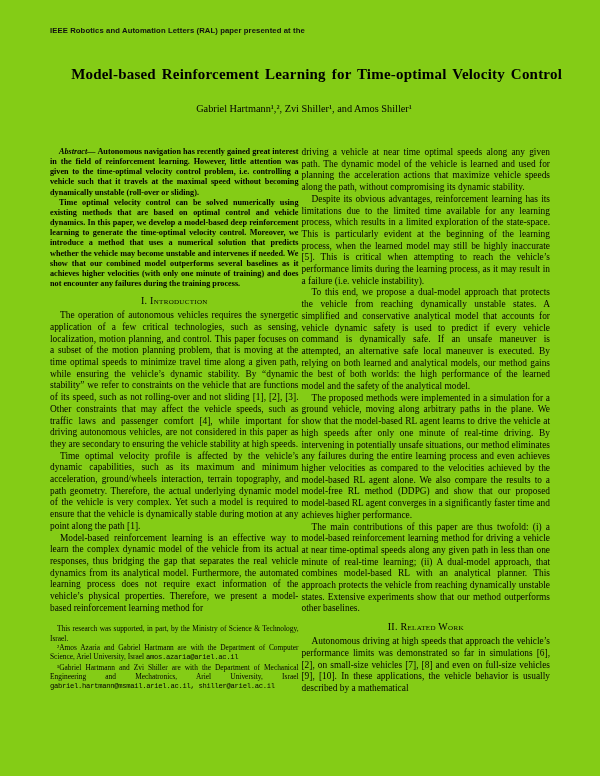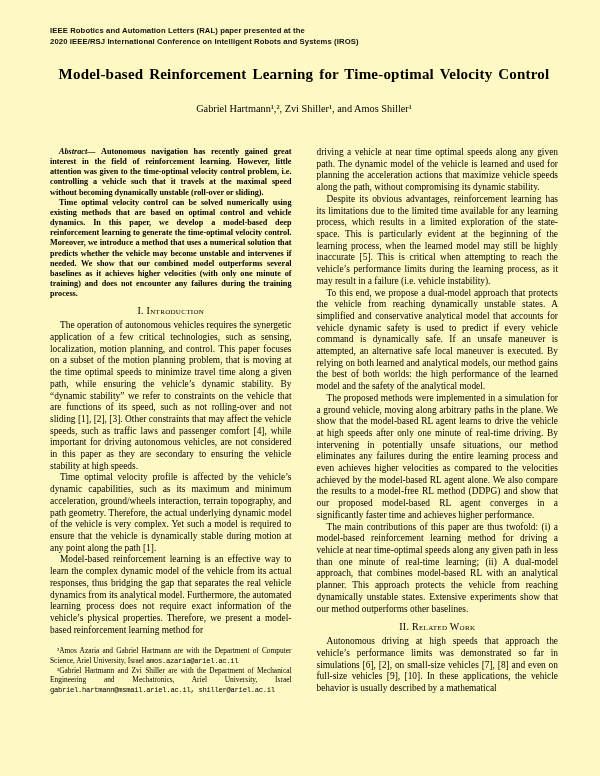--- a/index.html
+++ b/index.html
@@ -1,38 +1,38 @@
 <!DOCTYPE html>
 <html><head>
 <meta charset="utf-8">
 <style>
   html,body { margin:0; padding:0; background:#e8e8e8; }
   #page {
     position:relative; width:600px; height:776px; margin:0 auto;
-    background:#fef9c3; color:#000;
+    background:#84cc16; color:#000;
     font-family:"Liberation Serif", serif;
     overflow:hidden;
   }
   .notice {
     position:absolute; left:50px; top:25px; width:400px;
     font-family:"Liberation Sans", sans-serif; font-weight:700;
     font-size:7.7px; line-height:11.2px; letter-spacing:0.1px; color:#101010;
   }
   .title {
     position:absolute; left:46px; top:66px; width:516px; margin:0;
-    text-align:center; font-weight:700; font-size:15px; letter-spacing:0.2px;
+    text-align:right; font-weight:700; font-size:15px; letter-spacing:0.2px;
     word-spacing:2px;
   }
   .authors {
     position:absolute; left:46px; top:103px; width:516px;
     text-align:center; font-size:10.3px;
   }
   .cols {
     position:absolute; left:50px; top:147px; width:508px;
-    display:flex; gap:25px; align-items:center;
+    display:flex; gap:3px; align-items:flex-start;
   }
   .col { width:248.5px; }
   .abstract p {
     margin:0; font-weight:700; font-size:8.2px; line-height:10.15px;
     text-align:justify; text-indent:9px;
   }
   .abs-label { font-style:italic; }
   .sec-heading {
     text-align:center; font-size:10px; font-variant:small-caps;
     letter-spacing:0.3px; margin:5.5px 0 4.5px;
@@ -57,21 +57,20 @@
     font-size:14px; color:#101010;margin-top:44px;
   }
 </style>
 </head>
 <body>
 
 <div id="page">
 
   <div class="notice">
     <div>IEEE Robotics and Automation Letters (RAL) paper presented at the</div>
-    <div>2020 IEEE/RSJ International Conference on Intelligent Robots and Systems (IROS)</div>
   </div>
 
   <h1 class="title">Model-based Reinforcement Learning for Time-optimal Velocity Control</h1>
 
   <div class="authors">Gabriel Hartmann¹,², Zvi Shiller¹, and Amos Shiller¹</div>
 
   <div class="cols">
 
     <div class="col">
       <div class="abstract">
@@ -81,20 +80,21 @@
 
       <div class="sec-heading">I. Introduction</div>
 
       <div class="body">
         <p>The operation of autonomous vehicles requires the synergetic application of a few critical technologies, such as sensing, localization, motion planning, and control. This paper focuses on a subset of the motion planning problem, that is moving at the time optimal speeds to minimize travel time along a given path, while ensuring the vehicle’s dynamic stability. By “dynamic stability” we refer to constraints on the vehicle that are functions of its speed, such as not rolling-over and not sliding [1], [2], [3]. Other constraints that may affect the vehicle speeds, such as traffic laws and passenger comfort [4], while important for driving autonomous vehicles, are not considered in this paper as they are secondary to ensuring the vehicle stability at high speeds.</p>
         <p>Time optimal velocity profile is affected by the vehicle’s dynamic capabilities, such as its maximum and minimum acceleration, ground/wheels interaction, terrain topography, and path geometry. Therefore, the actual underlying dynamic model of the vehicle is very complex. Yet such a model is required to ensure that the vehicle is dynamically stable during motion at any point along the path [1].</p>
         <p>Model-based reinforcement learning is an effective way to learn the complex dynamic model of the vehicle from its actual responses, thus bridging the gap that separates the real vehicle dynamics from its analytical model. Furthermore, the automated learning process does not require exact information of the vehicle’s physical properties. Therefore, we present a model-based reinforcement learning method for</p>
       </div>
 
       <div class="footnotes">
+        <p>This research was supported, in part, by the Ministry of Science &amp; Technology, Israel.</p>
         <p><span>²Amos Azaria and Gabriel Hartmann are with the Department of Computer Science, Ariel University, Israel</span> <span class="email">amos.azaria@ariel.ac.il</span></p>
         <p><span>¹Gabriel Hartmann and Zvi Shiller are with the Department of Mechanical Engineering and Mechatronics, Ariel University, Israel</span> <span class="email">gabriel.hartmann@msmail.ariel.ac.il, shiller@ariel.ac.il</span></p>
       </div>
     </div>
 
     <div class="col">
       <div class="body">
         <p class="cont">driving a vehicle at near time optimal speeds along any given path. The dynamic model of the vehicle is learned and used for planning the acceleration actions that maximize vehicle speeds along the path, without compromising its dynamic stability.</p>
         <p>Despite its obvious advantages, reinforcement learning has its limitations due to the limited time available for any learning process, which results in a limited exploration of the state-space. This is particularly evident at the beginning of the learning process, when the learned model may still be highly inaccurate [5]. This is critical when attempting to reach the vehicle’s performance limits during the learning process, as it may result in a failure (i.e. vehicle instability).</p>
         <p>To this end, we propose a dual-model approach that protects the vehicle from reaching dynamically unstable states. A simplified and conservative analytical model that accounts for vehicle dynamic safety is used to predict if every vehicle command is dynamically safe. If an unsafe maneuver is attempted, an alternative safe local maneuver is executed. By relying on both learned and analytical models, our method gains the best of both worlds: the high performance of the learned model and the safety of the analytical model.</p>

